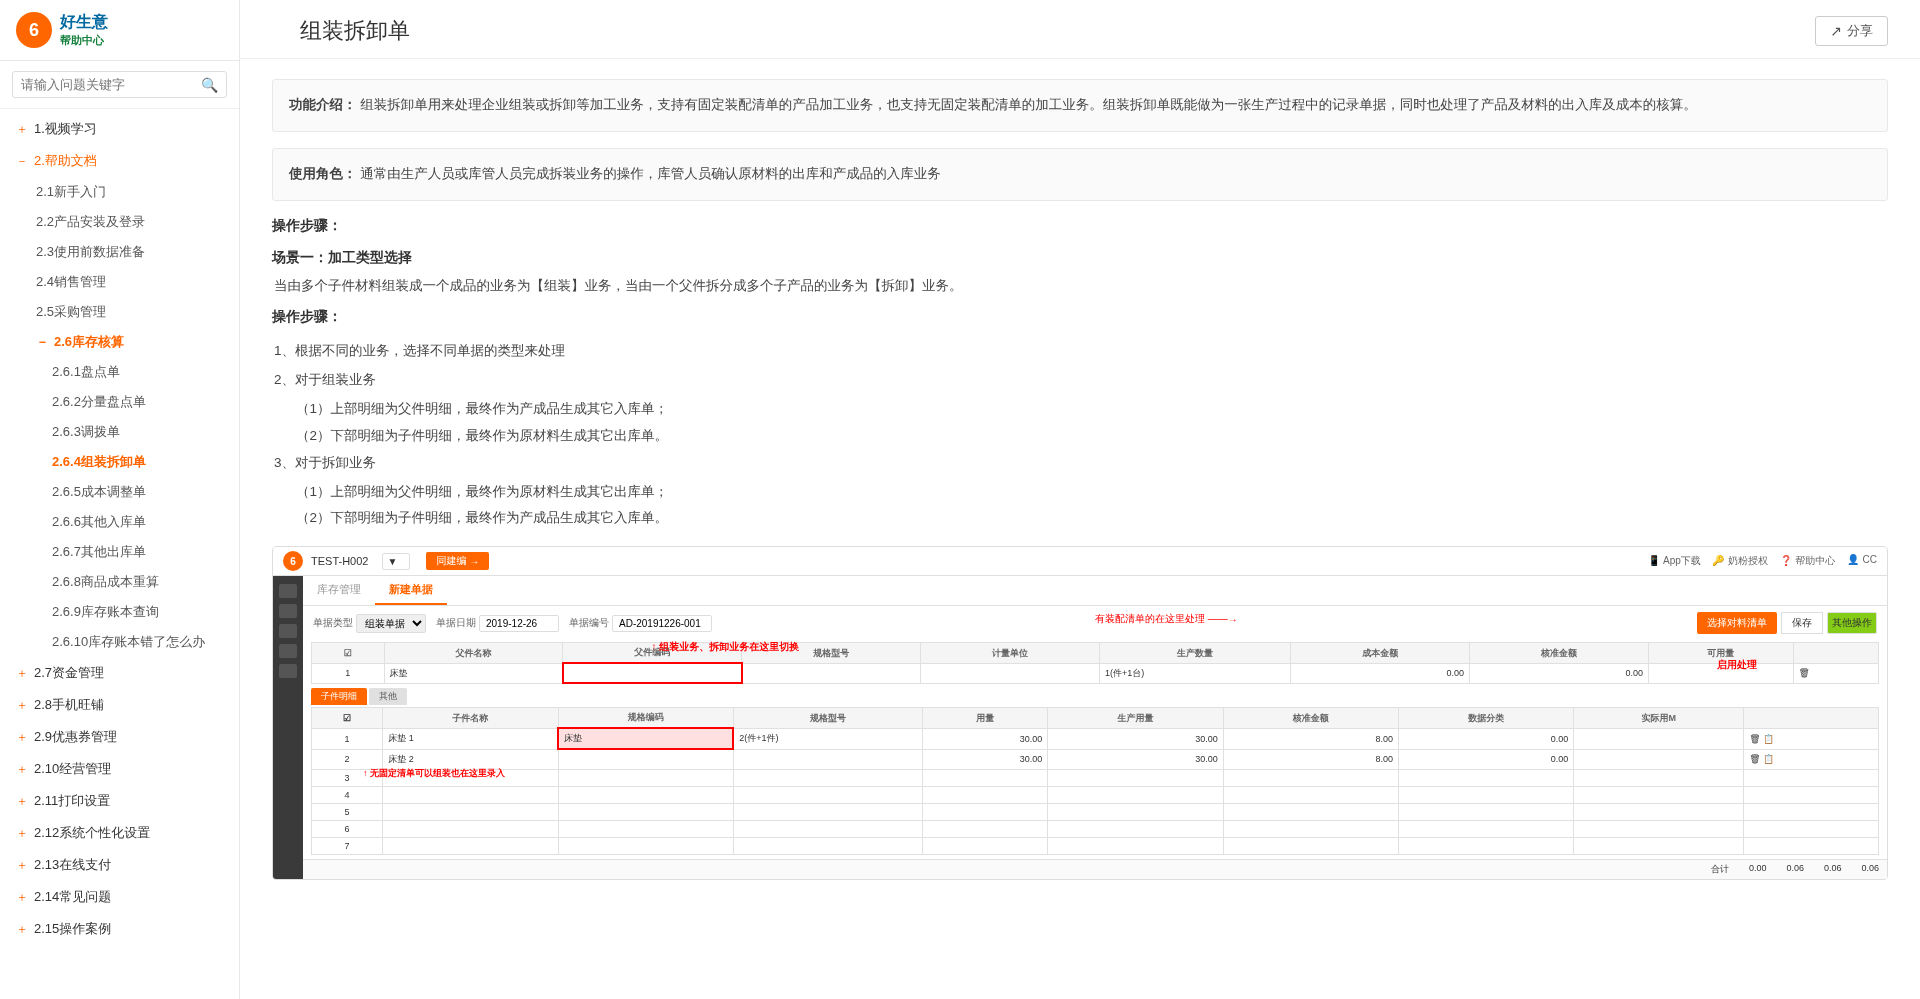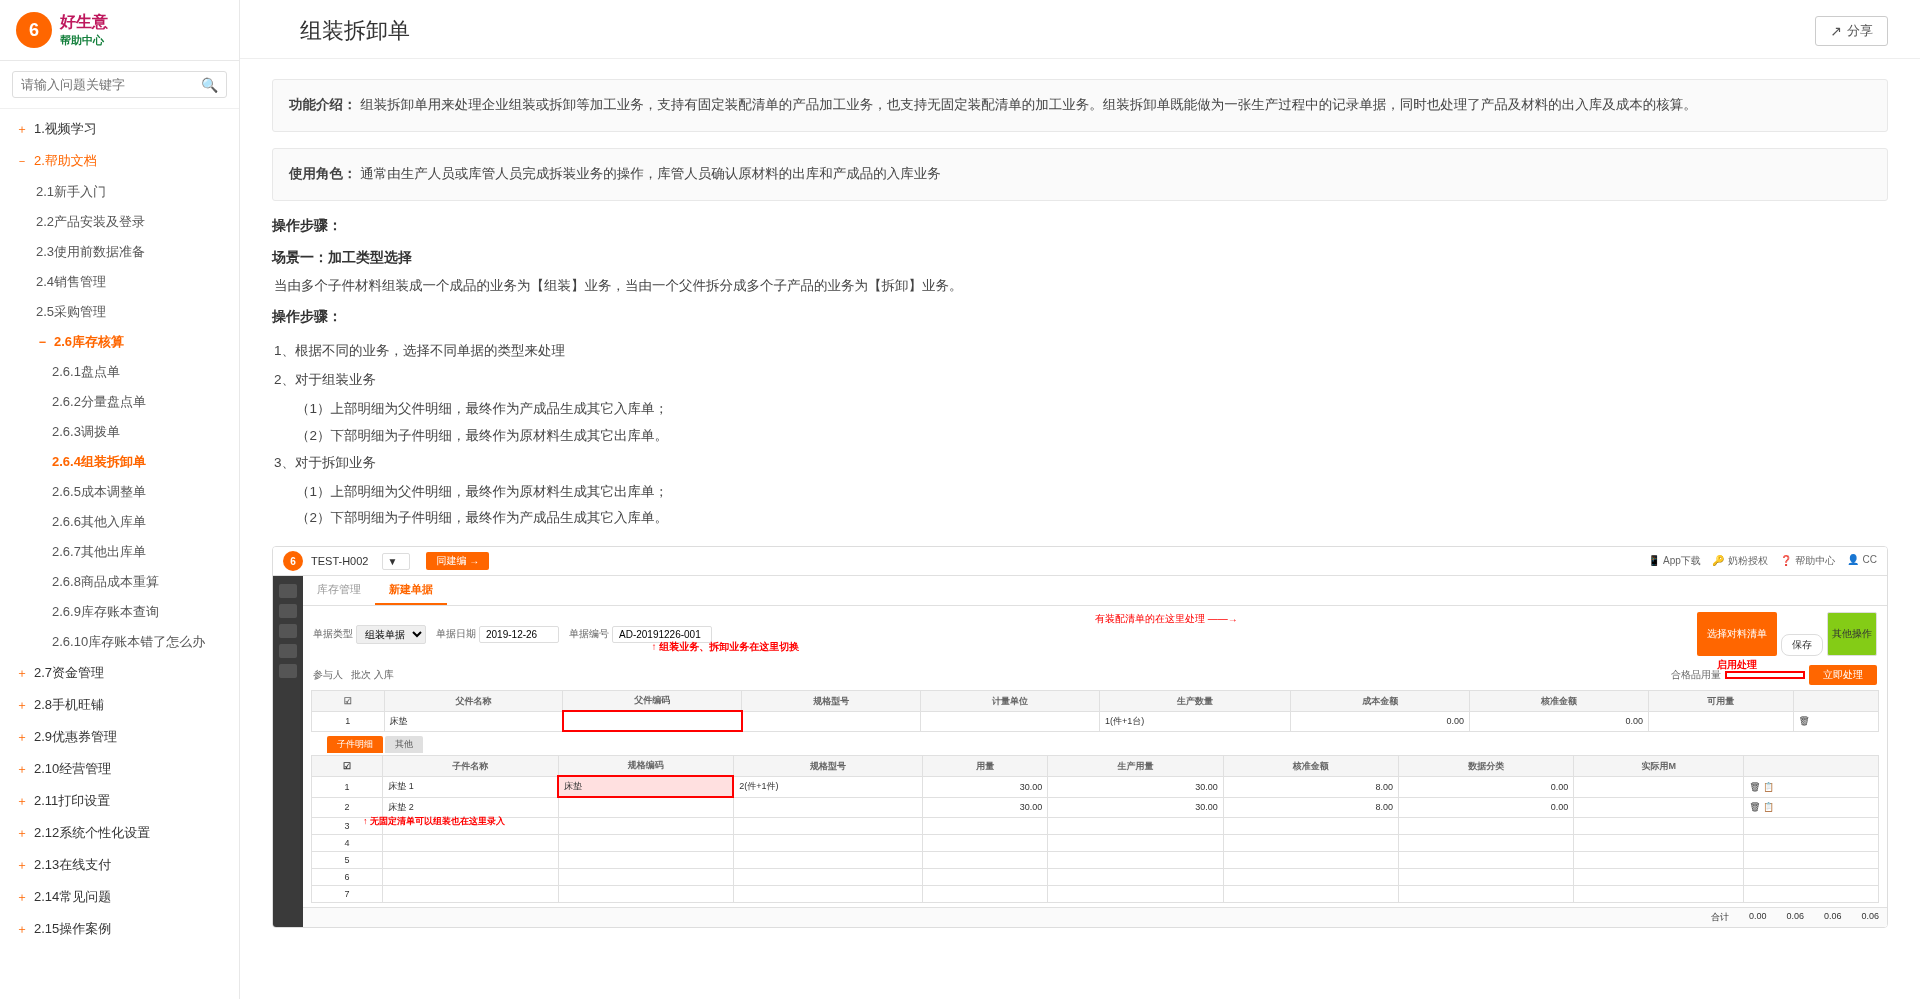--- a/index.html
+++ b/index.html
@@ -25,21 +25,21 @@
     }
     .logo-circle {
       width: 36px; height: 36px;
       background: #f60;
       border-radius: 50%;
       display: flex; align-items: center; justify-content: center;
       color: #fff; font-size: 18px; font-weight: bold;
       margin-right: 8px;
       flex-shrink: 0;
     }
-    .logo-title { font-size: 16px; font-weight: bold; color: #be185d; text-align: center; }
+    .logo-title { font-size: 16px; font-weight: bold; color: #0369a1; text-align: center; }
     .logo-subtitle { font-size: 11px; color: #15803d; font-weight: bold; }
 
     #search-bar {
       padding: 10px 12px;
       border-bottom: 1px solid #f0f0f0;
     }
     #search-bar input {
       width: 100%;
       border: 1px solid #ddd;
       border-radius: 3px;
@@ -332,34 +332,25 @@
                   <div style="display:flex;align-items:center;gap:3px;">
                     <span style="font-size:10px;color:#666;">单据日期</span>
                     <input type="text" value="2019-12-26" style="border: 1px solid rgb(221, 221, 221); border-radius: 2px; padding: 2px 6px; font-size: 10px; width: 80px;">
                   </div>
                   <div style="display:flex;align-items:center;gap:3px;">
                     <span style="font-size:10px;color:#666;">单据编号</span>
                     <input type="text" value="AD-20191226-001" style="border: 1px solid rgb(221, 221, 221); border-radius: 2px; padding: 2px 6px; font-size: 10px; width: 100px;">
                   </div>
                   <div style="margin-left:auto; display:flex; gap:4px;">
                     <button style="background:#f60;color:#fff;border:none;padding:3px 10px;border-radius:2px;font-size:10px;cursor:pointer;">选择对料清单</button>
-                    <button style="background:#fff;color:#333;border:1px solid #ddd;padding:3px 10px;border-radius:8px;font-size:10px;cursor:pointer;margin-top:22px;">保存</button>
+                    <button style="background:#fff;color:#333;border:1px solid #ddd;padding:3px 10px;border-radius:0;font-size:10px;cursor:pointer;">保存</button>
                     <button style="background:#84cc16;color:#333;border:1px solid #ddd;padding:3px 4px;border-radius:2px;font-size:10px;cursor:pointer;">其他操作</button>
                   </div>
                 </div>
 
-                <div style="padding:3px 10px 3px; display:flex; gap:8px; align-items:center;">
-                  <span style="font-size:10px; color:#666;">参与人</span>
-                  <span style="font-size:10px; color:#666;">批次 入库</span>
-                  <div style="margin-left:auto; display:flex; align-items:center; gap:4px;">
-                    <span style="font-size:10px; color:#666;">合格品用量</span>
-                    <div style="border:2px solid red; padding:2px 20px 2px 4px; font-size:10px; width:80px; background:#fff;"></div>
-                    <button style="background:#f60;color:#fff;border:none;padding:3px 14px;border-radius:2px;font-size:10px;cursor:pointer;">立即处理</button>
-                  </div>
-                </div>
 
                 <div style="position:absolute; top:6px; left:50%; font-size:10px; font-weight:normal; color:red; pointer-events:none; white-space:nowrap;">
                   有装配清单的在这里处理 ——→
                 </div>
 
                 <div style="position:absolute; top:34px; left:22%; font-size:10px; font-weight:bold; color:red; pointer-events:none; white-space:nowrap;">
                   ↑ 组装业务、拆卸业务在这里切换
                 </div>
 
                 <div style="position:absolute; top:52px; right:130px; font-size:10px; font-weight:bold; color:red; pointer-events:none; white-space:nowrap;">
@@ -393,21 +384,21 @@
                       <td style="border:1px solid #e0e0e0;padding:3px 5px;">1(件+1台)</td>
                       <td style="border:1px solid #e0e0e0;padding:3px 5px;text-align:right;">0.00</td>
                       <td style="border:1px solid #e0e0e0;padding:3px 5px;text-align:right;">0.00</td>
                       <td style="border:1px solid #e0e0e0;padding:3px 5px;"></td>
                       <td style="border:1px solid #e0e0e0;padding:3px 5px;">🗑</td>
                     </tr>
                   </tbody>
                 </table>
               </div>
 
-              <div style="padding:2px 24px; position:relative;text-align:center;">
+              <div style="padding:2px 8px; position:relative;text-align:center;">
                 <div style="display:flex; gap:2px;">
                   <div style="background:#f60;color:#fff;padding:2px 10px;font-size:9px;border-radius:2px 2px 0 0; cursor:pointer;">子件明细</div>
                   <div style="background:#e0e0e0;color:#555;padding:2px 10px;font-size:9px;border-radius:2px 2px 0 0; cursor:pointer;">其他</div>
                 </div>
               </div>
 
               <div style="padding:0 8px 4px; position:relative;">
 
                 <div style="position:absolute; left:60px; top:60px; font-size:9px; font-weight:bold; color:red; pointer-events:none; white-space:nowrap; z-index:10;">
                   ↑ 无固定清单可以组装也在这里录入

